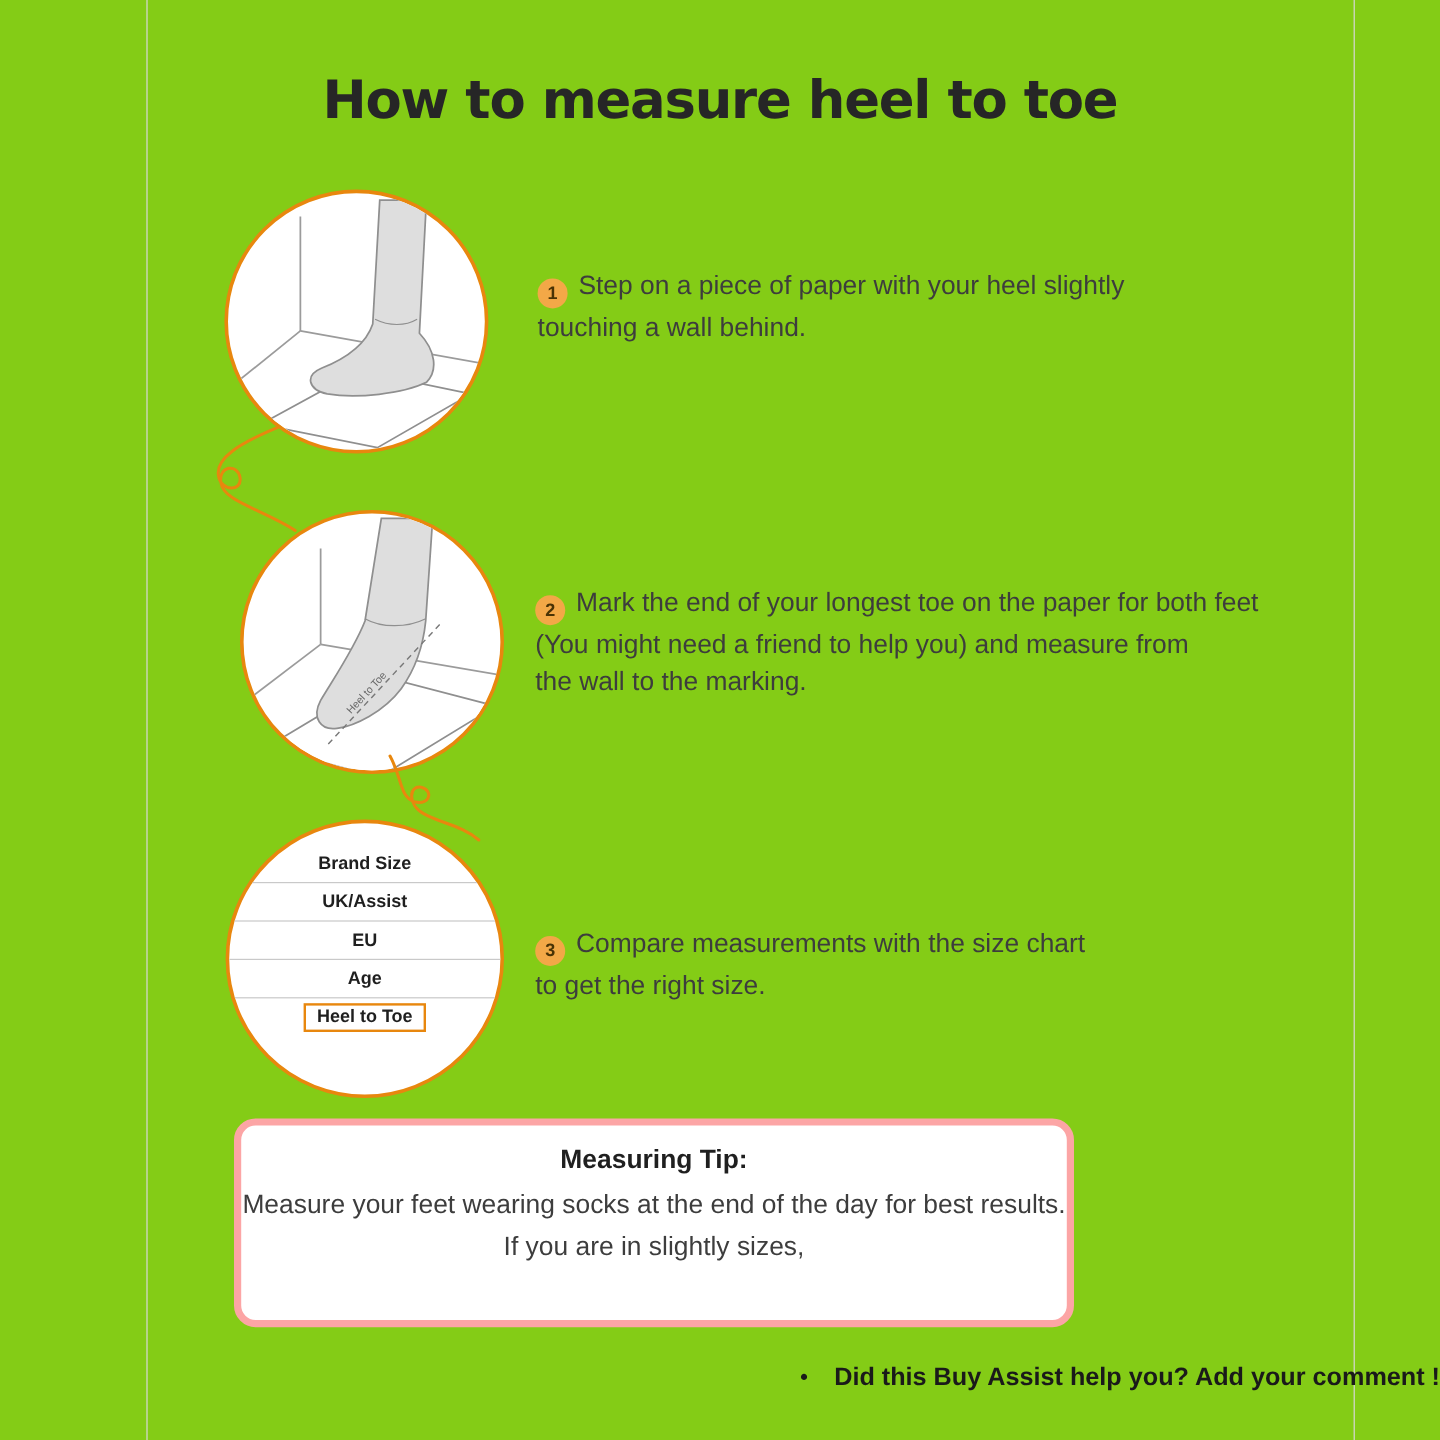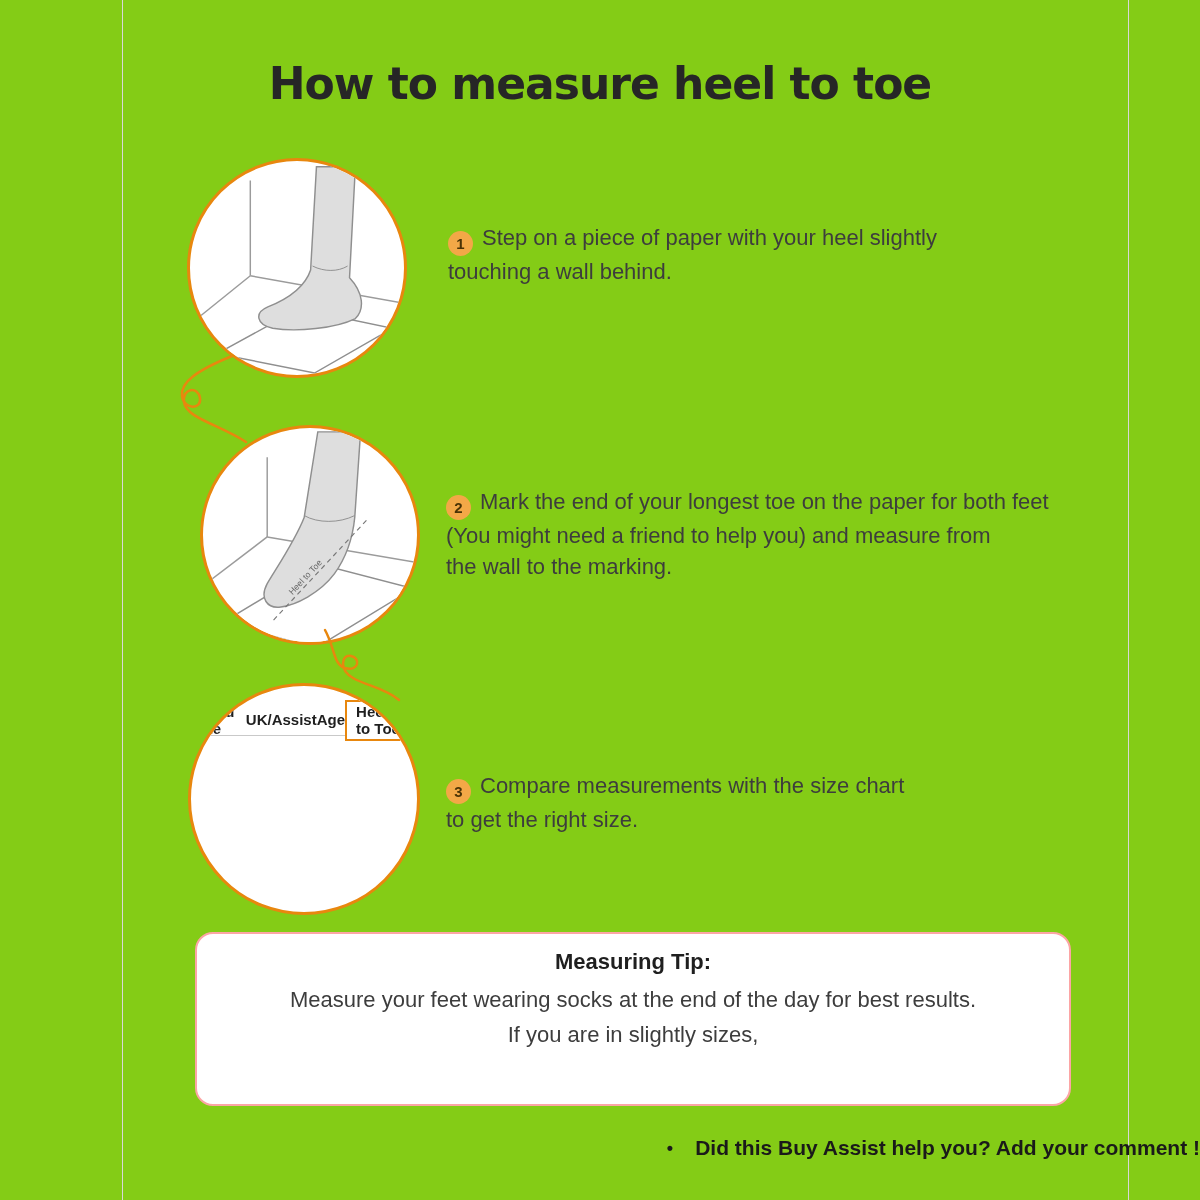--- a/index.html
+++ b/index.html
@@ -79,21 +79,21 @@
     font-weight: 700;
     vertical-align: -4px;
     margin-right: 9px;
   }
 
   
   .chart-rows {
     position: absolute;
     left: 0; right: 0; top: 18px;
     display: flex;
-    flex-direction: row;
+    flex-direction: column;
   }
   .chart-row {
     height: 32px;
     display: flex;
     align-items: center;
     justify-content: center;
     border-bottom: 1px solid #c9c9c9;
     font-size: 15px;
     font-weight: 700;
     color: #1f1f1f;
@@ -103,23 +103,23 @@
     display: inline-block;
     border: 2px solid #E8870E;
     padding: 1px 9px 2px 9px;
     background: #ffffff;
   }
 
   .tip-box {
     position: absolute;
     left: 195px;
     top: 932px;
-    width: 876px;
+    width: 700px;
     min-height: 174px;
-    border: 2px solid #fca5a5;
+    border: 6px solid #fca5a5;
     border-radius: 18px;
     background: #ffffff;
     text-align: center;
     padding-top: 15px;
   }
   .tip-title {
     font-size: 22px;
     font-weight: 700;
     color: #1f1f1f;
     margin-bottom: 12px;
@@ -219,20 +219,23 @@
 
   <div class="illus-circle circle-3">
     <div class="chart-rows">
       <div class="chart-row">
         <span>Brand Size</span>
       </div>
       <div class="chart-row">
         <span>UK/Assist</span>
       </div>
       <div class="chart-row">
+        <span>EU</span>
+      </div>
+      <div class="chart-row">
         <span>Age</span>
       </div>
       <div class="chart-row last">
         <span class="heel-box">Heel to Toe</span>
       </div>
     </div>
   </div>
 
   <div class="step step-3">
     <span class="step-badge">3</span><span class="step-text">Compare measurements with the size chart

